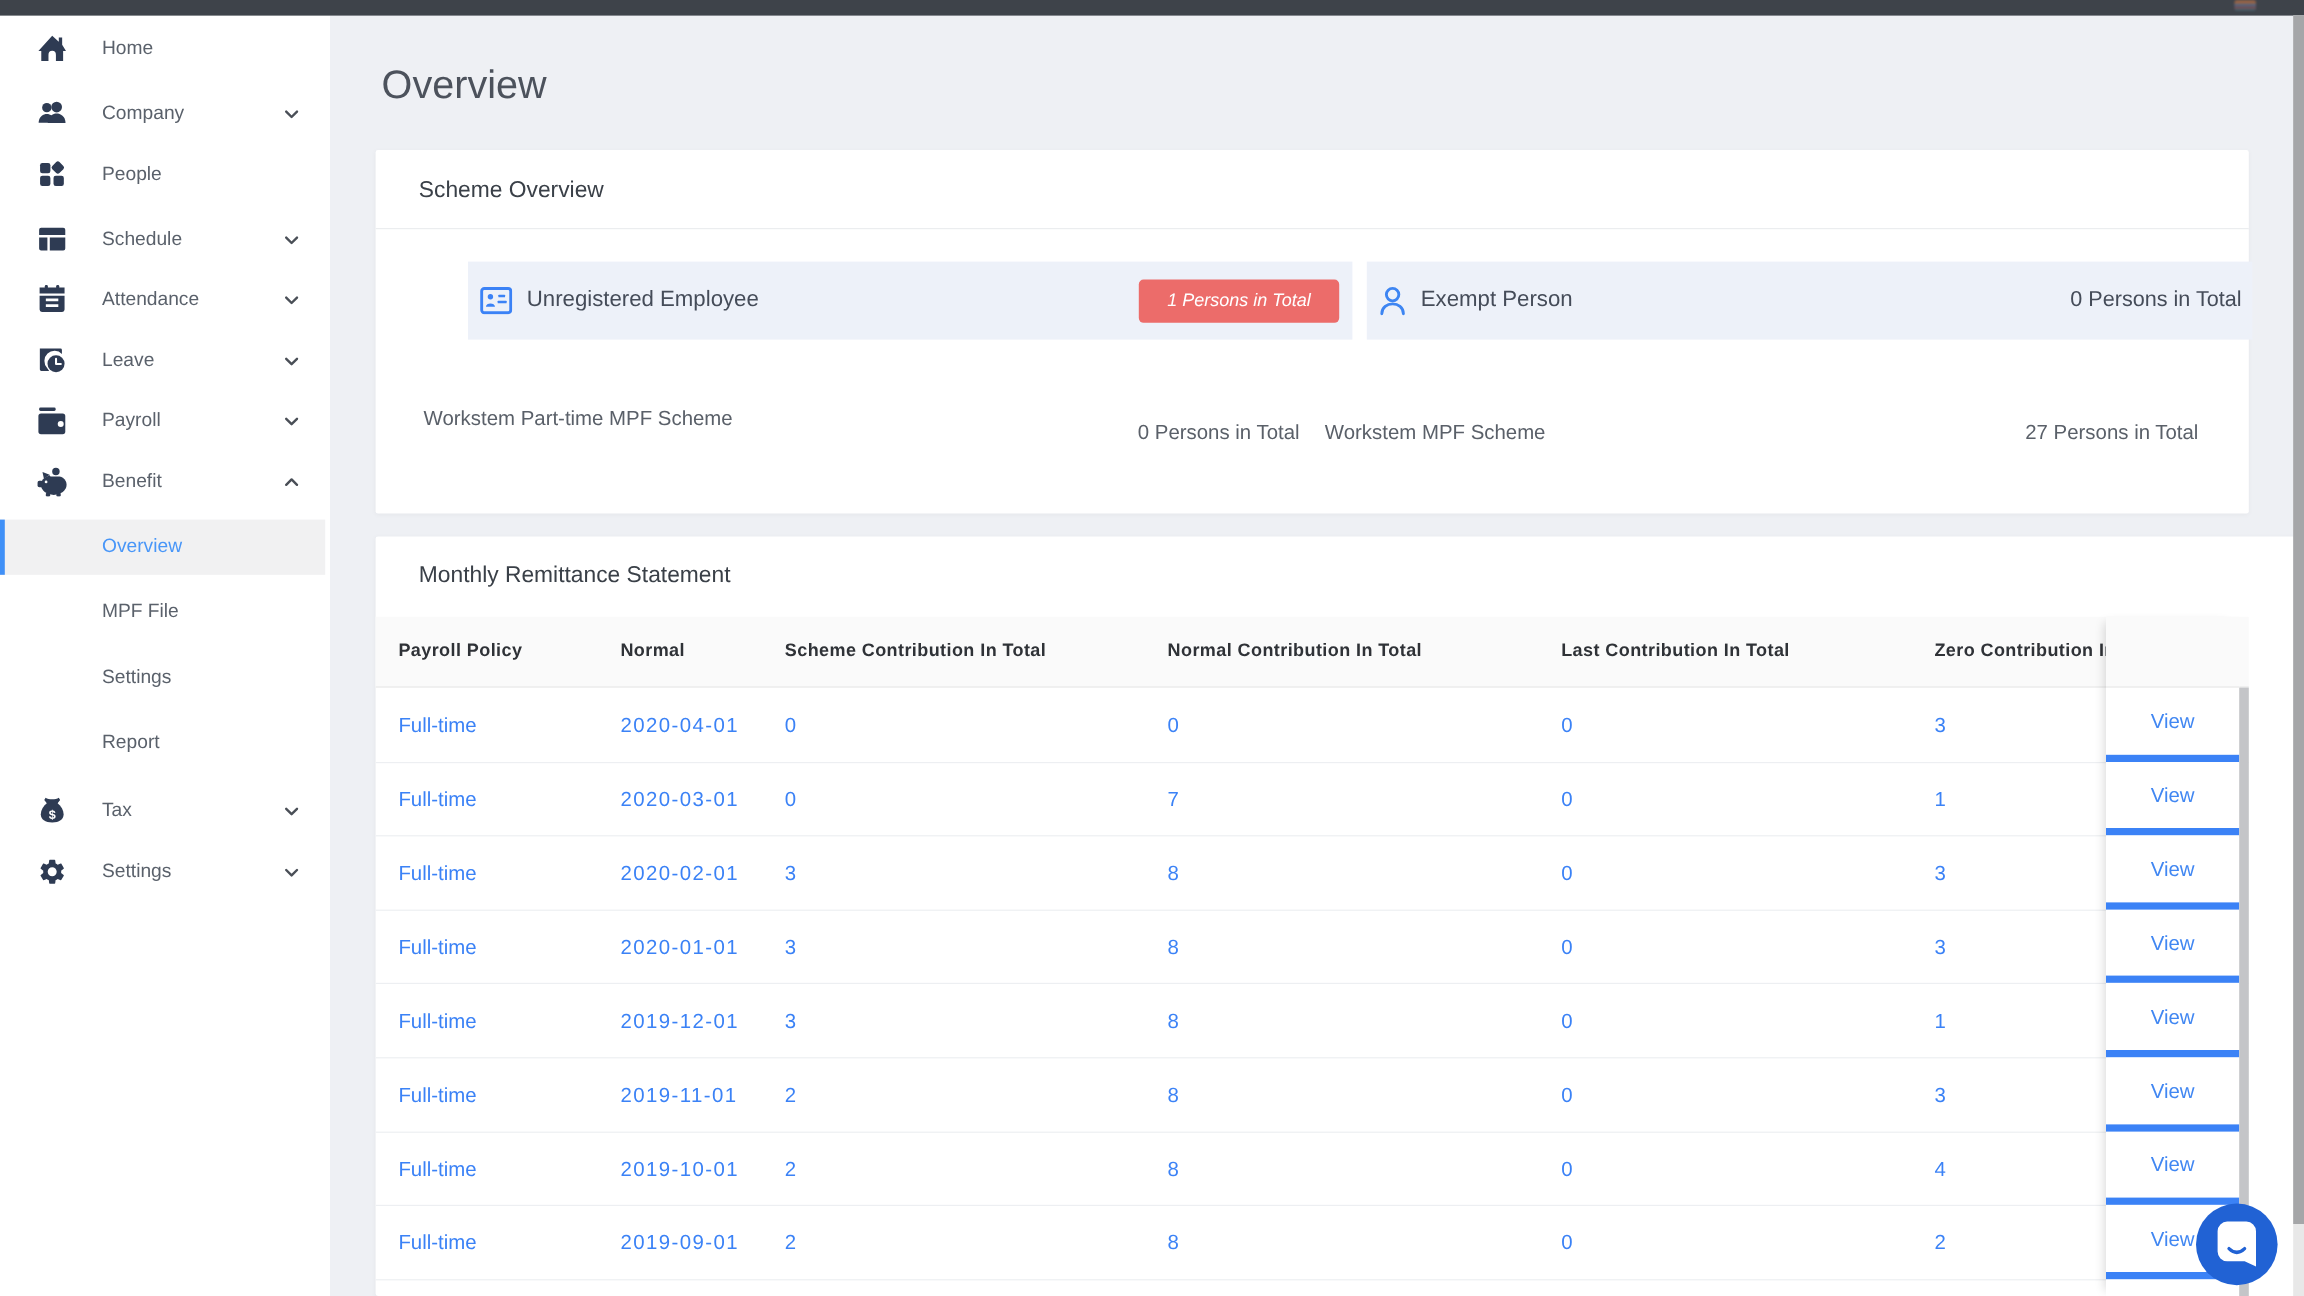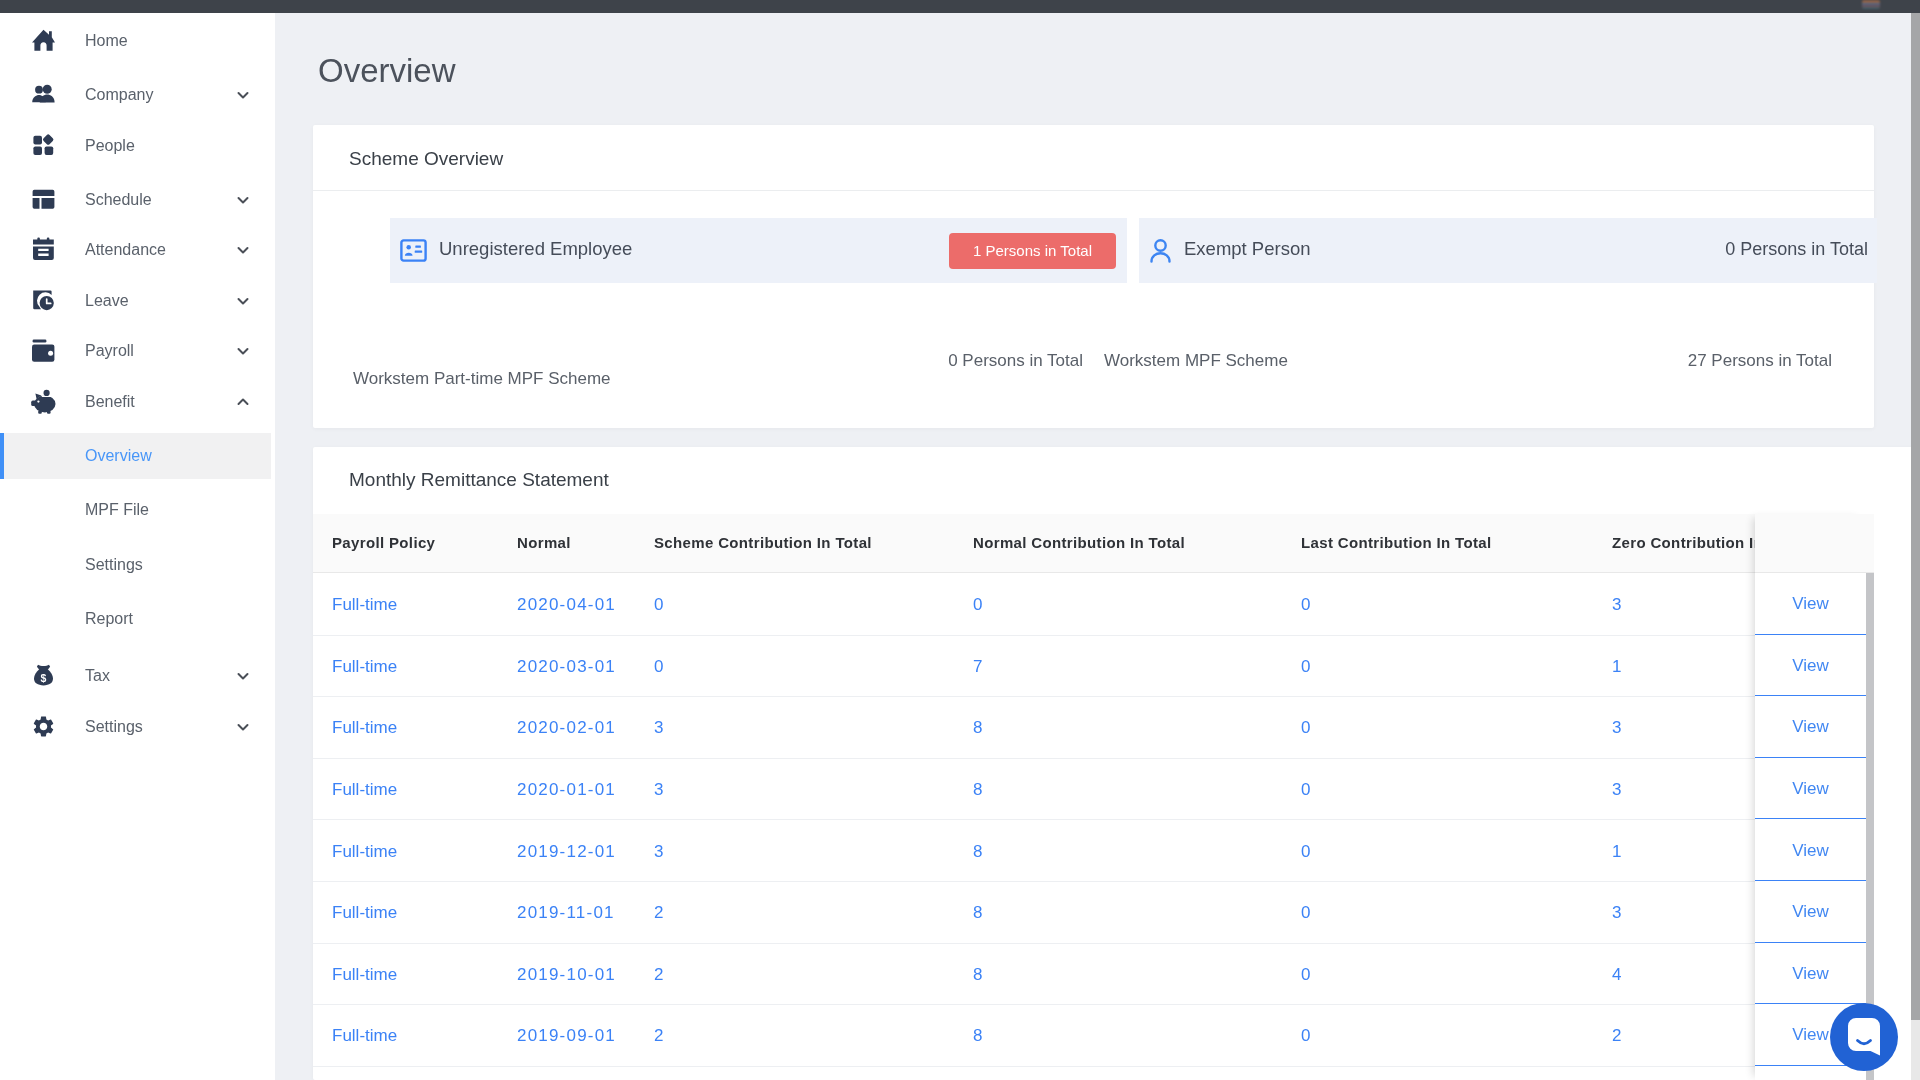--- a/index.html
+++ b/index.html
@@ -22,34 +22,34 @@
 #card2 { left:38px; top:434px; width:1737px; height:633px; }
 .cardtitle { position:absolute; left:36px; font-size:19px; color:#3a4048; }
 #card1 .cardtitle { top:23px; }
 #card1 .hline { position:absolute; left:0px; top:65px; width:1561px; height:1px; background:#ebedef; }
 .banner { position:absolute; top:93px; height:65px; background:#edf1f9;margin-left:40px; }
 #ban1 { left:37px; width:737px; }
 #ban2 { left:786px; width:738px; }
 .banner .btxt { position:absolute; left:49px; top:20px; font-size:18.5px; color:#454c59; }
 #ban2 .btxt { left:45px; }
 .banner svg { position:absolute; left:10px; top:50%; }
-#redbtn { position:absolute; right:11px; top:15px; width:167px; height:36px; background:#ec6c6a; border-radius:4px; color:#fff; font-size:15px; text-align:center; line-height:36px; }
+#redbtn { position:absolute; right:11px; top:15px; width:167px; height:36px; background:#ec6c6a; border-radius:4px; color:#fff; font-size:15px; text-align:center; line-height:36px;font-style:italic; }
 .rt { position:absolute; top:21px; font-size:18px; color:#454c59; text-align:right; }
 .g16 { position:absolute; font-size:17px; color:#5a6069; }
 
 #thead { position:absolute; left:0; top:67px; width:1561px; height:59px; background:#fafafa; border-bottom:1px solid #e8e8e8; }
 #thead span { position:absolute; top:20px; font-size:15px; font-weight:bold; letter-spacing:0.35px; color:#2f3237; }
 #tbody { position:absolute; left:0; top:127px; width:1561px; height:506px; overflow:hidden; }
 .trow { position:relative; width:1561px; height:61.6px; border-bottom:1px solid #edeff2; }
 .trow span { position:absolute; top:50%; margin-top:-8px; font-size:17px; color:#3b82f6; line-height:18px; }
 .dt { letter-spacing:1.2px; }
 .c1 { left:19px; } .c2 { left:204px; } .c3 { left:341px; } .c4 { left:660px; } .c5 { left:988px; } .c6 { left:1299px; }
 #fixcol { position:absolute; left:1442px; top:67px; width:111px; height:566px; background:#fff; box-shadow:-6px 0 8px -4px rgba(0,0,0,0.15); }
 #fixcol .fh { width:111px; height:59px; background:#fafafa; border-bottom:1px solid #e8e8e8; }
-.vrow { position:relative; width:111px; height:61.6px; border-bottom:1px solid #3b82f6; text-align:center; }
+.vrow { position:relative; width:111px; height:61.6px; border-bottom:6px solid #3b82f6; text-align:center; }
 .vrow span { position:absolute; left:0; width:111px; top:50%; margin-top:-8px; font-size:17px; color:#4187f2; line-height:18px; }
 #innerbar { position:absolute; left:1553px; top:126px; width:8px; height:507px; background:#c4c5c8; }
 #pagescroll { position:absolute; left:1911px; top:13px; width:9px; height:1067px; background:#e8e8e8; z-index:40; }
 #pagescroll .thumb { position:absolute; left:0; top:0; width:9px; height:1007px; background:#a5a6a8; }
 #chat { position:absolute; left:1830px; top:1003px; width:68px; height:68px; border-radius:50%; background:#2162d4; z-index:50; }
 </style>
 </head>
 <body>
 <div id="topbar">
     <div id="reddot"></div>
@@ -199,21 +199,21 @@
       <div id="redbtn">1 Persons in Total</div>
     </div>
     <div class="banner" id="ban2">
       <svg width="26" height="26" viewBox="0 0 26 26" style="margin-top:-13px;">
         <circle cx="11.5" cy="7.5" r="5.2" fill="none" stroke="#3d85f2" stroke-width="2.4"></circle>
         <path d="M2.5 23.5 C2.5 12.5 20.5 12.5 20.5 23.5" fill="none" stroke="#3d85f2" stroke-width="2.4" stroke-linecap="round"></path>
       </svg>
       <span class="btxt">Exempt Person</span>
       <div class="rt" style="right:9px;">0 Persons in Total</div>
     </div>
-    <div class="g16" style="left:40px; top:244px;">Workstem Part-time MPF Scheme</div>
+    <div class="g16" style="left:40px; top:214px;">Workstem Part-time MPF Scheme</div>
     <div class="g16" style="left:40px; top:226px; width:730px; text-align:right;">0 Persons in Total</div>
     <div class="g16" style="left:791px; top:226px;">Workstem MPF Scheme</div>
     <div class="g16" style="left:791px; top:226px; width:728px; text-align:right;">27 Persons in Total</div>
   </div>
   <div class="card" id="card2">
     <div class="cardtitle" style="top:22px;">Monthly Remittance Statement</div>
     <div id="thead">
       <span class="c1">Payroll Policy</span>
         <span class="c2">Normal</span>
         <span class="c3">Scheme Contribution In Total</span>

